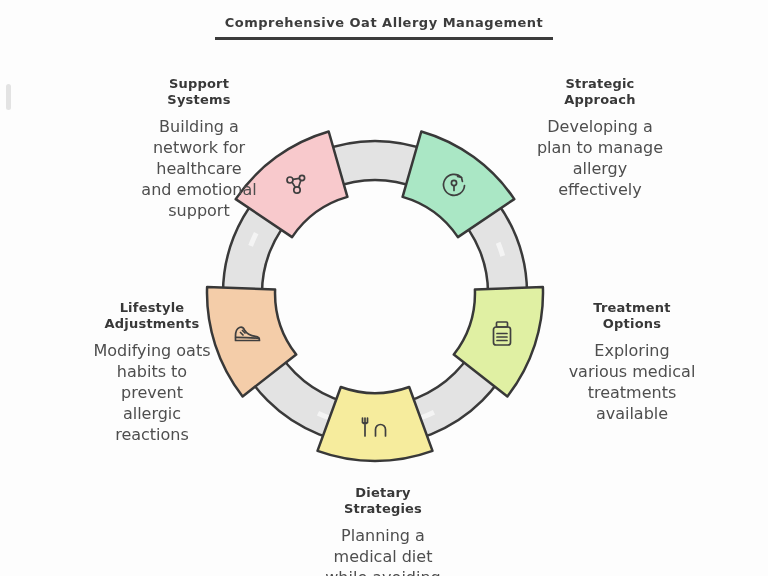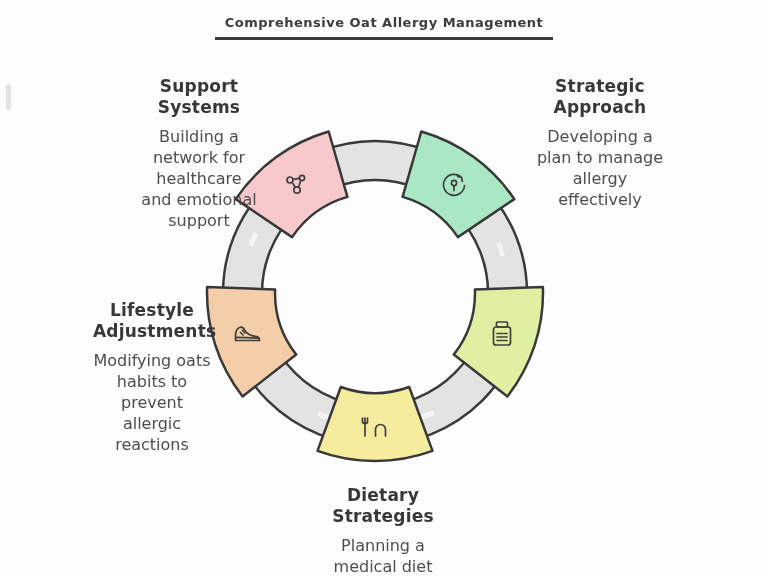--- a/index.html
+++ b/index.html
@@ -13,21 +13,21 @@
   .title-wrap{position:absolute;top:12px;left:0;right:0;text-align:center;}
   .title{display:inline-block;font-size:13px;font-weight:bold;letter-spacing:.5px;
     color:#3c3c3c;padding:0 10px 7px 10px;border-bottom:3px solid #3c3c3c;}
   svg.diagram{position:absolute;left:0;top:0;}
   .seg{stroke:#383838;stroke-width:2.5;stroke-linejoin:round;}
   .ring{stroke:#3a3a3a;stroke-width:2.5;}
   .icon{stroke:#3f3f3f;stroke-width:1.7;fill:none;stroke-linecap:round;stroke-linejoin:round;}
   .seg-label{position:absolute;}
   .ta-c{text-align:center;}
   .ta-l{text-align:center;}
-  .seg-heading{font-size:17px;font-weight:bold;line-height:1.25;color:#383838;
+  .seg-heading{font-size:13px;font-weight:bold;line-height:1.25;color:#383838;
     white-space:pre-line;letter-spacing:.2px;}
   .seg-desc{margin-top:7px;font-size:16px;line-height:1.32;color:#4e4e4e;}
 </style>
 </head>
 <body>
 
 <div class="canvas">
 
   <div class="scrollbar"></div>
 
@@ -83,20 +83,25 @@
 Systems</div>
     <div class="seg-desc">Building a network for healthcare and emotional support</div>
   </div>
 
   <div class="seg-label ta-l" style="left:532px;top:76px;width:136px;">
     <div class="seg-heading">Strategic
 Approach</div>
     <div class="seg-desc">Developing a plan to manage allergy effectively</div>
   </div>
 
+  <div class="seg-label ta-l" style="left:568px;top:300px;width:128px;">
+    <div class="seg-heading">Treatment
+Options</div>
+    <div class="seg-desc">Exploring various medical treatments available</div>
+  </div>
 
   <div class="seg-label ta-c" style="left:321px;top:485px;width:124px;">
     <div class="seg-heading">Dietary
 Strategies</div>
     <div class="seg-desc">Planning a medical diet while avoiding oats</div>
   </div>
 
   <div class="seg-label ta-c" style="left:93px;top:300px;width:118px;">
     <div class="seg-heading">Lifestyle
 Adjustments</div>

